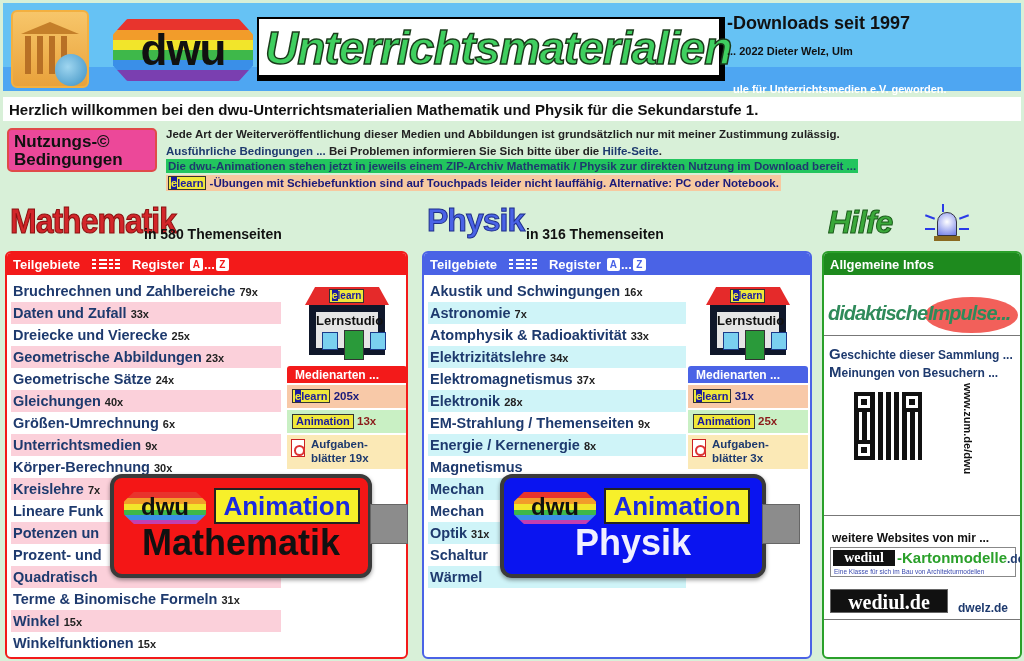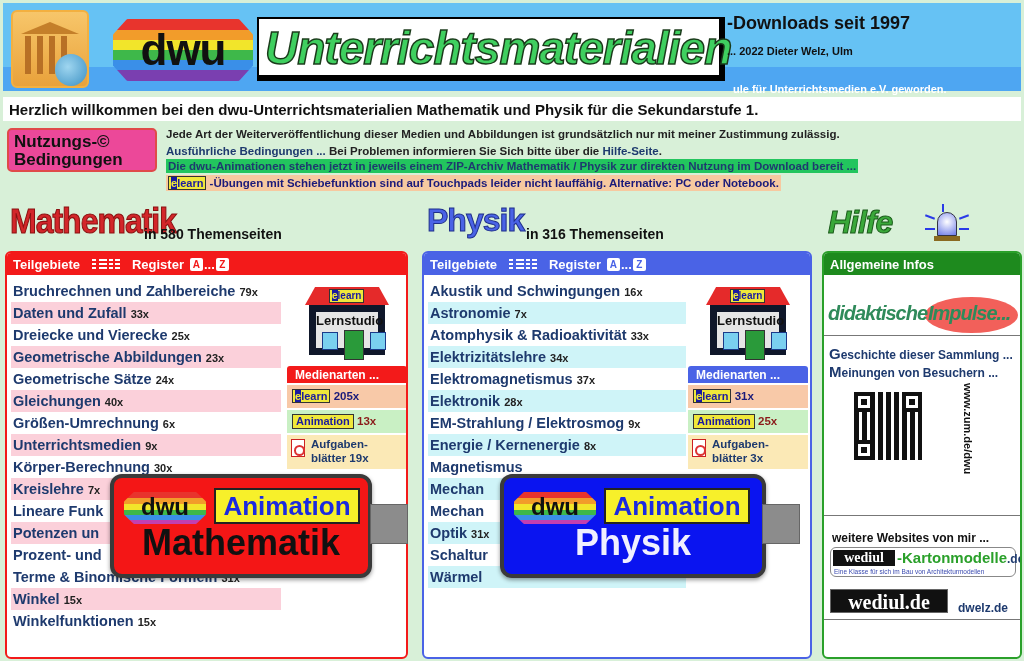--- a/index.html
+++ b/index.html
@@ -109,21 +109,21 @@
   .hdiv { position: absolute; left: 0; width: 100%; height: 1px; background: #777; }
   .hlink { position: absolute; left: 5px; font: bold 12px "Liberation Sans", sans-serif; color: #1e3a6e; white-space: nowrap; }
   .hlink .cap { font-size: 15px; }
   .qr { position: absolute; left: 26px; top: 135px; width: 76px; height: 76px; background:
       repeating-linear-gradient(90deg, #111 0 5px, #fff 5px 8px),
       #fff; border: 4px solid #fff; }
   .qr .fp { position: absolute; width: 20px; height: 20px; border: 4px solid #111; background: #fff; }
   .qr .fp::after { content: ""; position: absolute; left: 3px; top: 3px; width: 6px; height: 6px; background: #111; }
   .qr-url { position: absolute; left: 124px; top: 130px; transform: rotate(90deg); transform-origin: left top; font: bold 11px "Liberation Sans", sans-serif; color: #111; white-space: nowrap; left: 150px; }
   .weitere { position: absolute; left: 8px; top: 278px; font: bold 12px "Liberation Sans", sans-serif; color: #111; }
-  .karton { position: absolute; left: 6px; top: 294px; width: 186px; height: 30px; border: 1px solid #888; border-radius: 6px; background: #fff; }
+  .karton { position: absolute; left: 6px; top: 294px; width: 186px; height: 30px; border: 1px solid #888; border-radius: 0; background: #fff; }
   .karton .wd { position: absolute; left: 2px; top: 2px; width: 62px; height: 16px; background: #111; color: #fff; font: bold 14px "Liberation Serif", serif; text-align: center; line-height: 16px; }
   .karton .km { position: absolute; left: 66px; top: 1px; font: bold 15px "Liberation Sans", sans-serif; color: #2aa02a; white-space: nowrap; }
   .karton .km .de { color: #1e3a6e; font-size: 12px; }
   .karton .slogan { position: absolute; left: 3px; top: 20px; font: 6.5px "Liberation Sans", sans-serif; color: #3a4ab0; white-space: nowrap; }
   .wediul { position: absolute; left: 6px; top: 336px; width: 118px; height: 24px; background: #111; border: 1px solid #666; color: #fff; font: bold 20px "Liberation Serif", serif; text-align: center; line-height: 24px; }
   .dwelz { position: absolute; left: 134px; top: 348px; font: bold 12px "Liberation Sans", sans-serif; color: #1e3a6e; }
 </style>
 </head>
 <body>
 
@@ -209,20 +209,21 @@
     <div class="topic alt"><span>Geometrische Abbildungen</span> <span class="cnt">23x</span></div>
     <div class="topic"><span>Geometrische Sätze</span> <span class="cnt">24x</span></div>
     <div class="topic alt"><span>Gleichungen</span> <span class="cnt">40x</span></div>
     <div class="topic"><span>Größen-Umrechnung</span> <span class="cnt">6x</span></div>
     <div class="topic alt"><span>Unterrichtsmedien</span> <span class="cnt">9x</span></div>
     <div class="topic"><span>Körper-Berechnung</span> <span class="cnt">30x</span></div>
     <div class="topic alt"><span>Kreislehre</span> <span class="cnt">7x</span></div>
     <div class="topic"><span>Lineare Funk</span> <span class="cnt"></span></div>
     <div class="topic alt"><span>Potenzen un</span> <span class="cnt"></span></div>
     <div class="topic"><span>Prozent- und</span> <span class="cnt"></span></div>
+    <div class="topic alt"><span>Quadratisch</span> <span class="cnt"></span></div>
     <div class="topic"><span>Terme &amp; Binomische Formeln</span> <span class="cnt">31x</span></div>
     <div class="topic alt"><span>Winkel</span> <span class="cnt">15x</span></div>
     <div class="topic"><span>Winkelfunktionen</span> <span class="cnt">15x</span></div>
   </div>
   <div class="lernstudio" style="left:298px; top:34px;">
     <div class="roof"></div>
     <span class="sign elearn-badge"><span class="e">e</span><span>learn</span></span>
     <div class="body">
       <div class="lbl">Lernstudio</div>
       <div class="win" style="left:6px"></div>
@@ -266,21 +267,21 @@
         <span class="az">Z</span>
     </span>
   </div>
   <div class="topics">
     <div class="topic"><span>Akustik und Schwingungen</span> <span class="cnt">16x</span></div>
     <div class="topic alt"><span>Astronomie</span> <span class="cnt">7x</span></div>
     <div class="topic"><span>Atomphysik &amp; Radioaktivität</span> <span class="cnt">33x</span></div>
     <div class="topic alt"><span>Elektrizitätslehre</span> <span class="cnt">34x</span></div>
     <div class="topic"><span>Elektromagnetismus</span> <span class="cnt">37x</span></div>
     <div class="topic alt"><span>Elektronik</span> <span class="cnt">28x</span></div>
-    <div class="topic"><span>EM-Strahlung / Elektrosmog</span> <span class="cnt">9x</span></div>
+    <div class="topic"><span>EM-Strahlung / Themenseiten</span> <span class="cnt">9x</span></div>
     <div class="topic alt"><span>Energie / Kernenergie</span> <span class="cnt">8x</span></div>
     <div class="topic"><span>Magnetismus</span> <span class="cnt"></span></div>
     <div class="topic alt"><span>Mechan</span> <span class="cnt"></span></div>
     <div class="topic"><span>Mechan</span> <span class="cnt"></span></div>
     <div class="topic alt"><span>Optik</span> <span class="cnt">31x</span></div>
     <div class="topic"><span>Schaltur</span> <span class="cnt"></span></div>
     <div class="topic alt"><span>Wärmel</span> <span class="cnt"></span></div>
   </div>
   <div class="lernstudio" style="left:282px; top:34px;">
     <div class="roof"></div>

